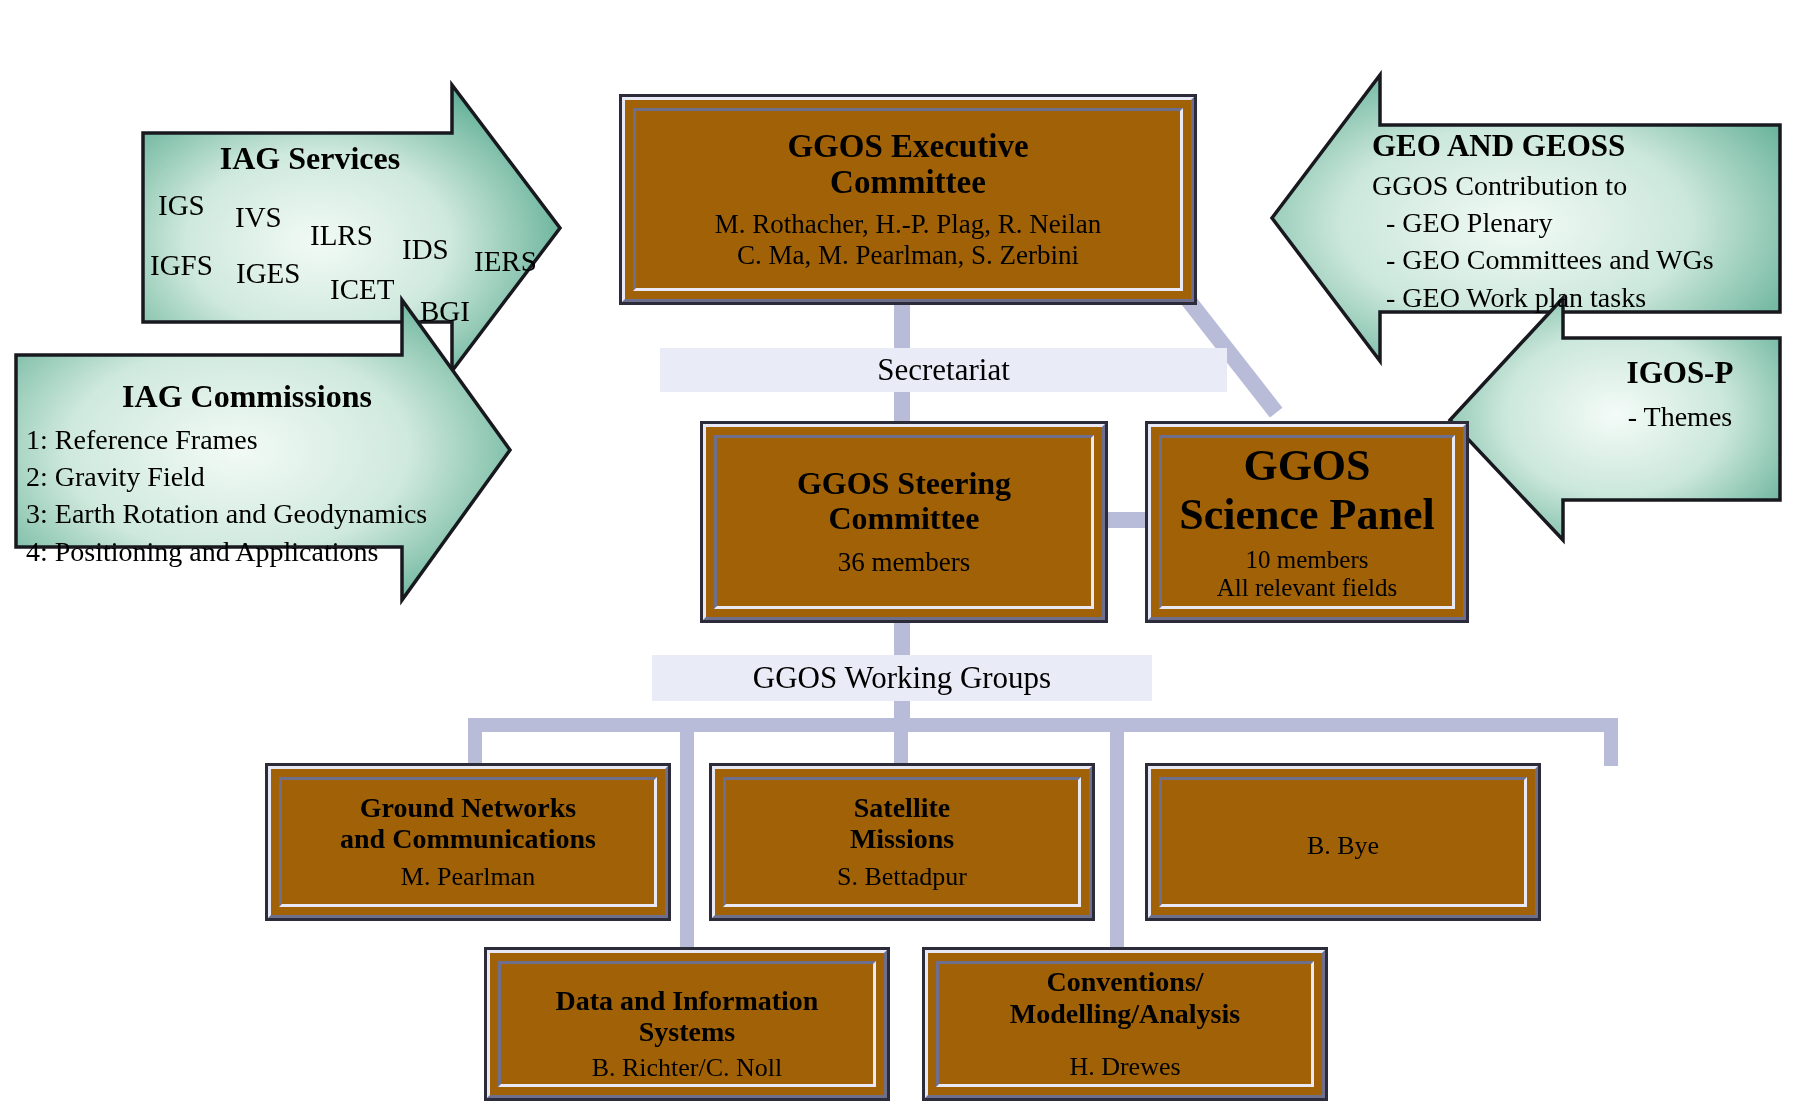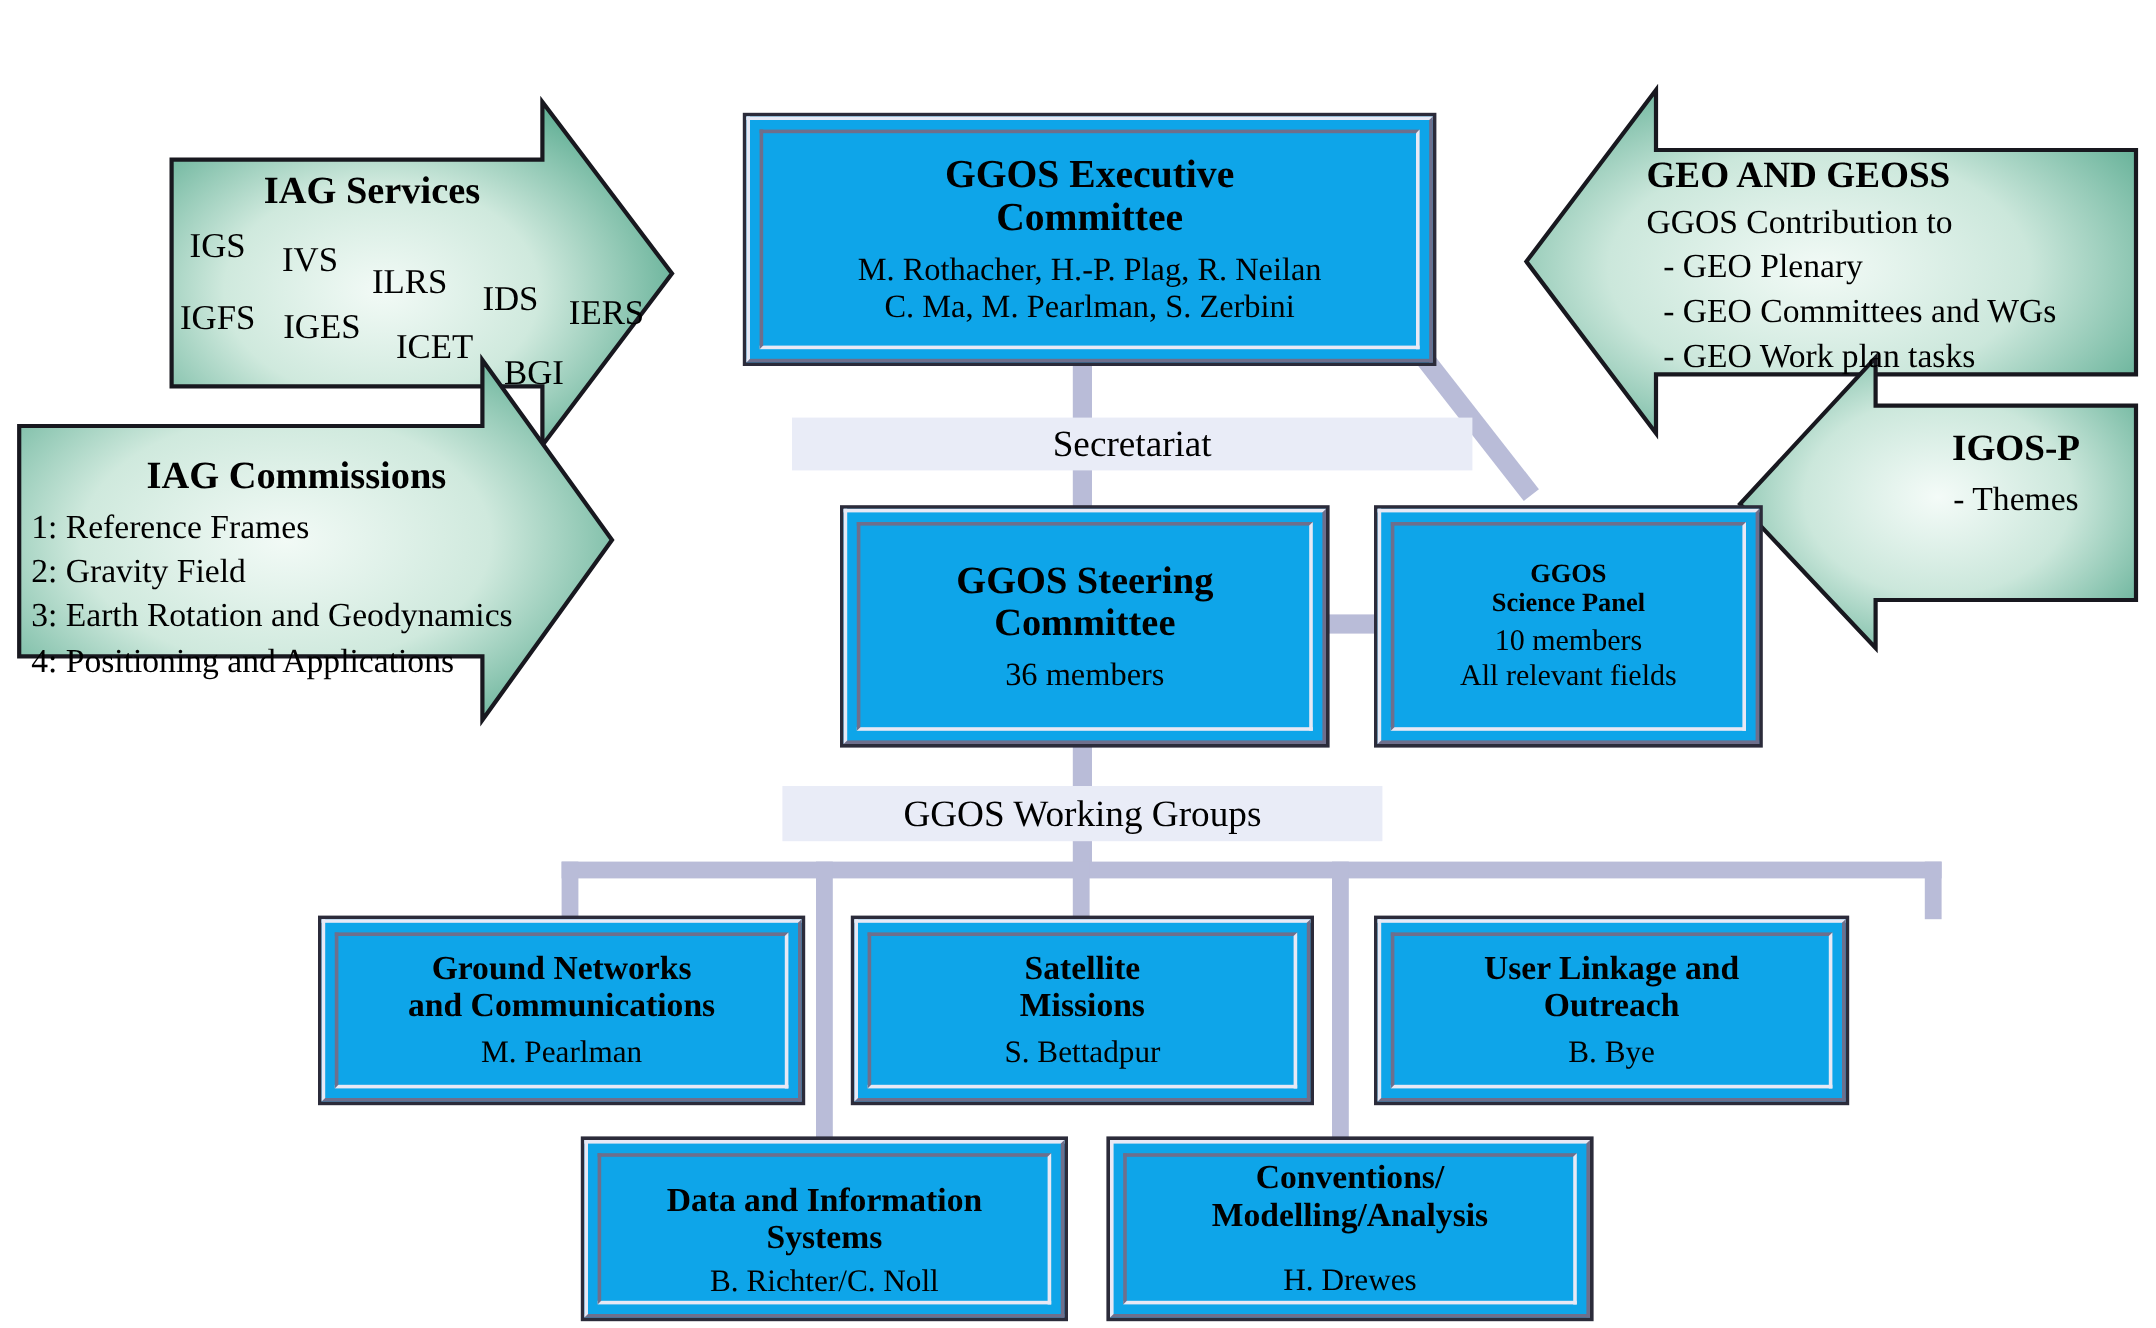--- a/index.html
+++ b/index.html
@@ -24,21 +24,21 @@
 
   
   .conn {
     background: #b9bcd8;
     position: absolute;
   }
 
   
   .box3d {
     position: absolute;
-    background: #0ea5e9;
+    background: #a16207;
     border-top: 3px solid #e8e9f5;
     border-left: 3px solid #e8e9f5;
     border-right: 3px solid #6e6f8c;
     border-bottom: 3px solid #6e6f8c;
     box-sizing: border-box;
     box-shadow: 0 0 0 3px #2b2b3a;
     text-align: center;
     color: #000;
   }
   .box3d .inner {
@@ -170,21 +170,21 @@
         <div>Committee</div>
       </div>
       <div class="sub" style="font-size:27px; margin-top:10px;">
         <div>36 members</div>
       </div>
     </div>
   </div>
 
   <div class="box3d" style="left:1148px; top:424px; width:318px; height:196px;">
     <div class="inner">
-      <div class="ttl" style="font-size:22px;">
+      <div class="ttl" style="font-size:44px;">
         <div>GGOS</div>
         <div>Science Panel</div>
       </div>
       <div class="sub" style="font-size:25px; margin-top:6px;">
         <div>10 members</div>
         <div>All relevant fields</div>
       </div>
     </div>
   </div>
 
@@ -207,24 +207,20 @@
         <div>Missions</div>
       </div>
       <div class="sub" style="font-size:26px; margin-top:8px;">
         <div>S. Bettadpur</div>
       </div>
     </div>
   </div>
 
   <div class="box3d" style="left:1148px; top:766px; width:390px; height:152px;">
     <div class="inner">
-      <div class="ttl" style="font-size:28px;">
-        <div>User Linkage and</div>
-        <div>Outreach</div>
-      </div>
       <div class="sub" style="font-size:26px; margin-top:8px;">
         <div>B. Bye</div>
       </div>
     </div>
   </div>
 
   <div class="box3d" style="left:487px; top:950px; width:400px; height:148px;">
     <div class="inner">
       <div class="ttl" style="font-size:28px;margin-top:20px;">
         <div>Data and Information</div>

